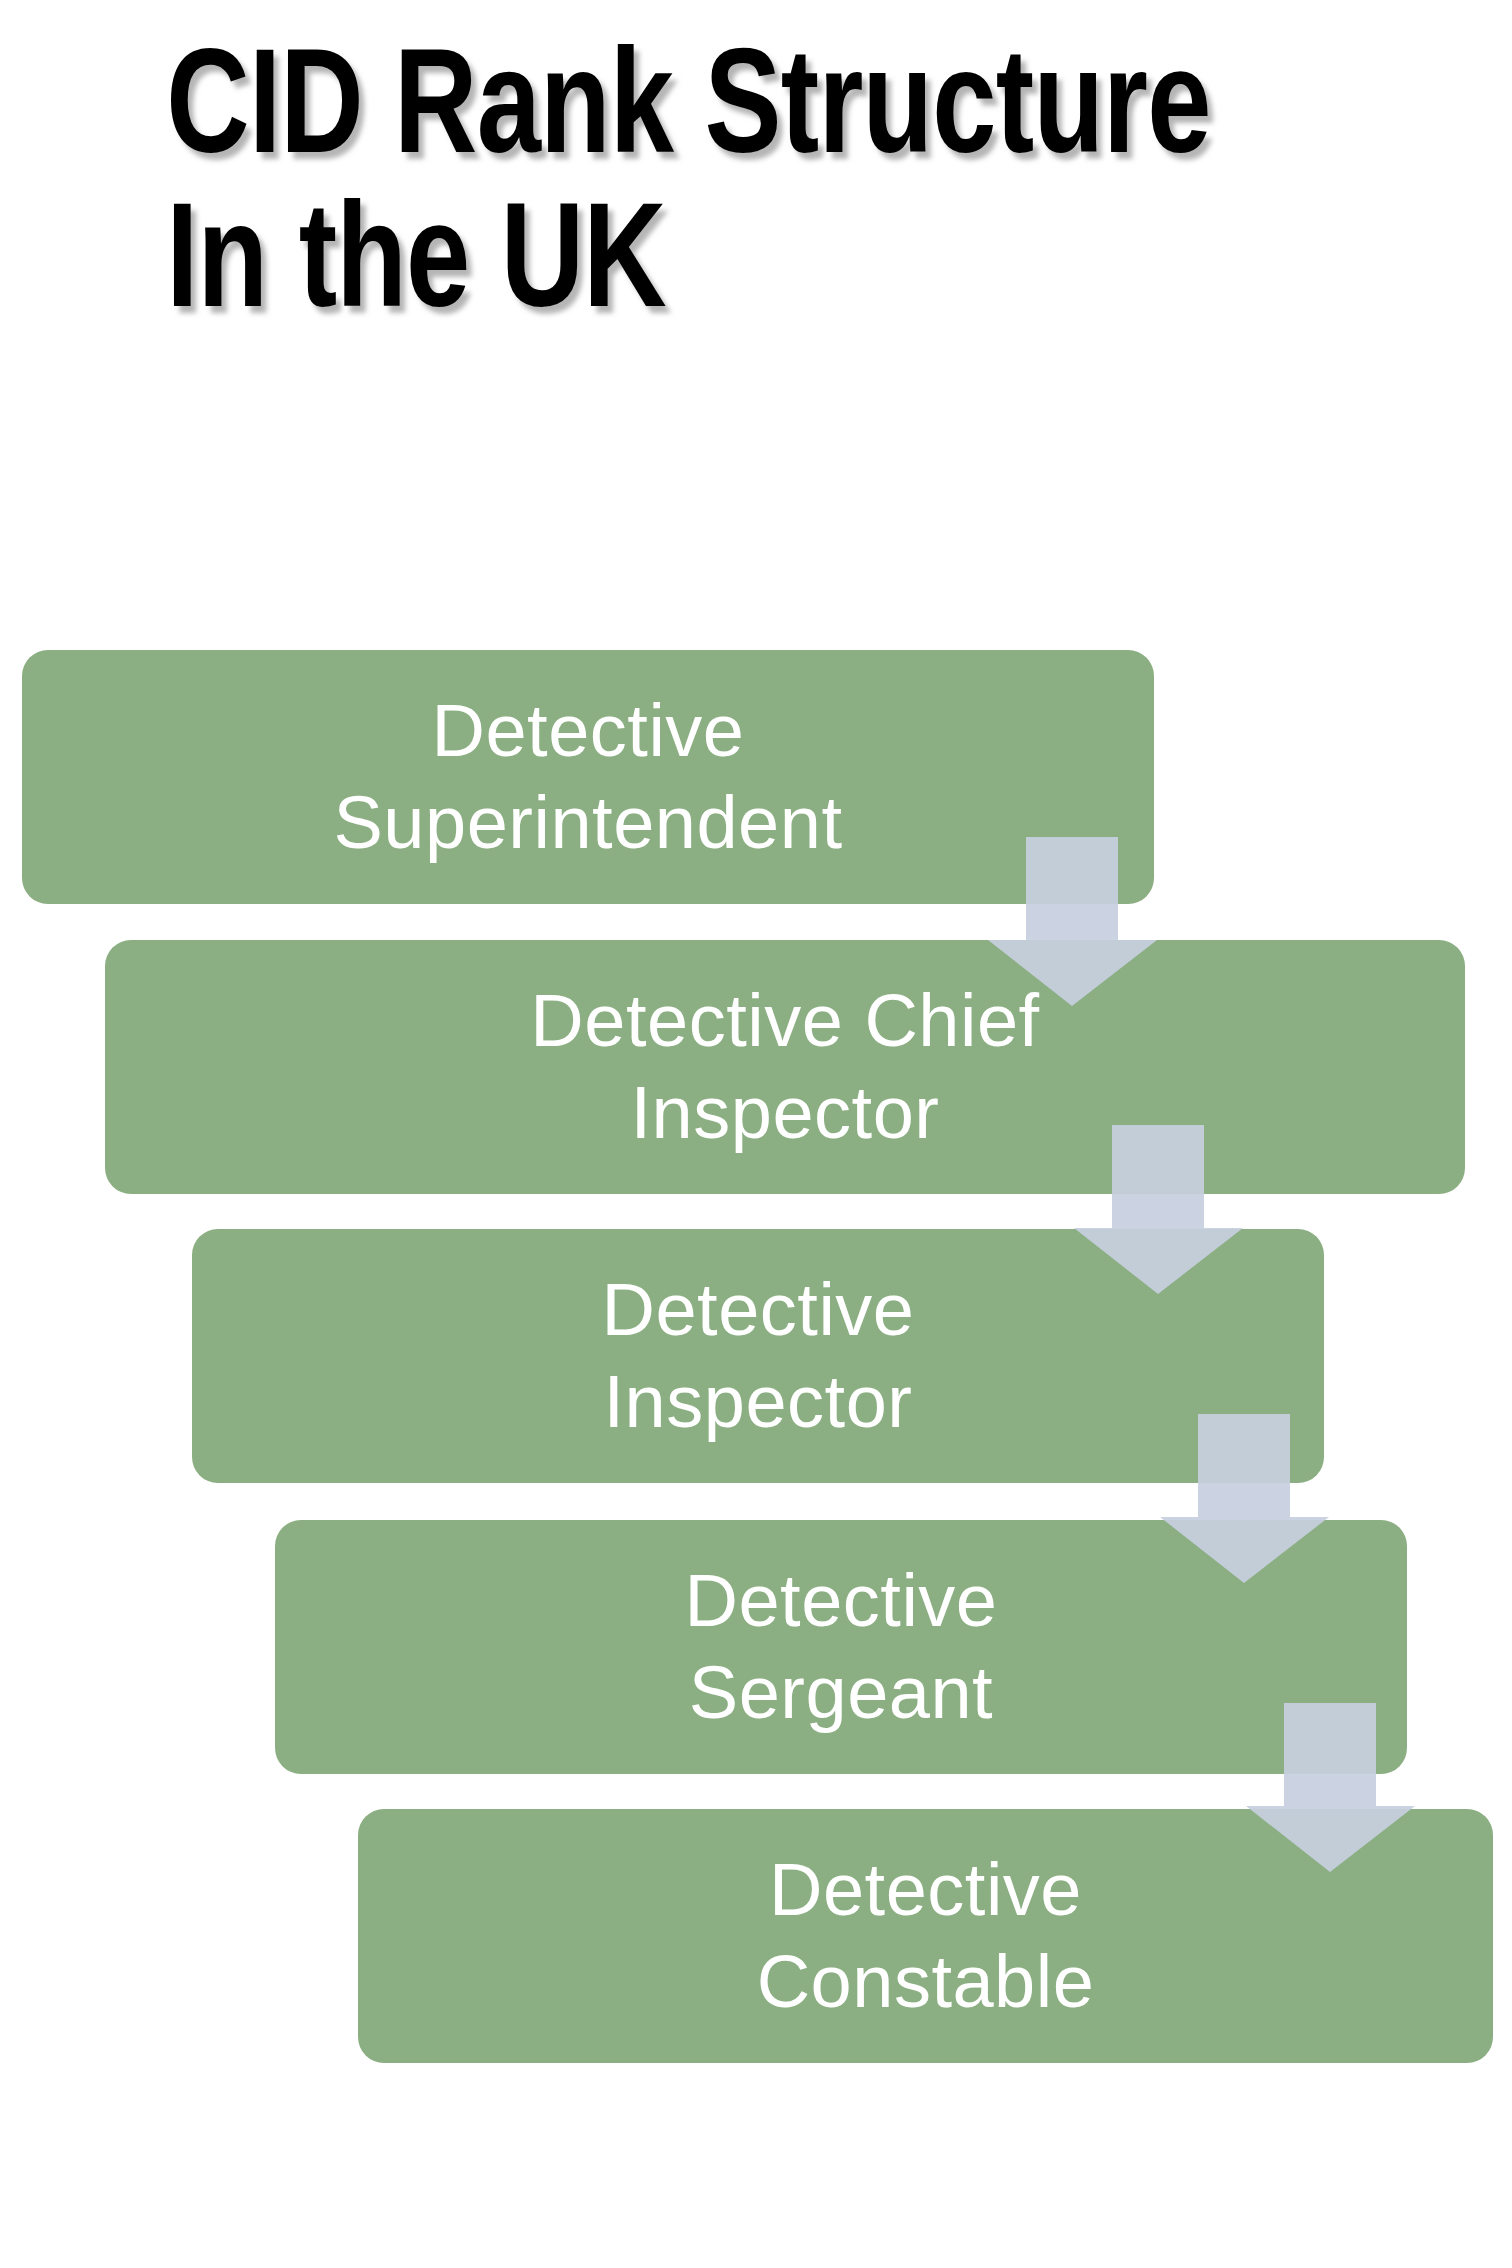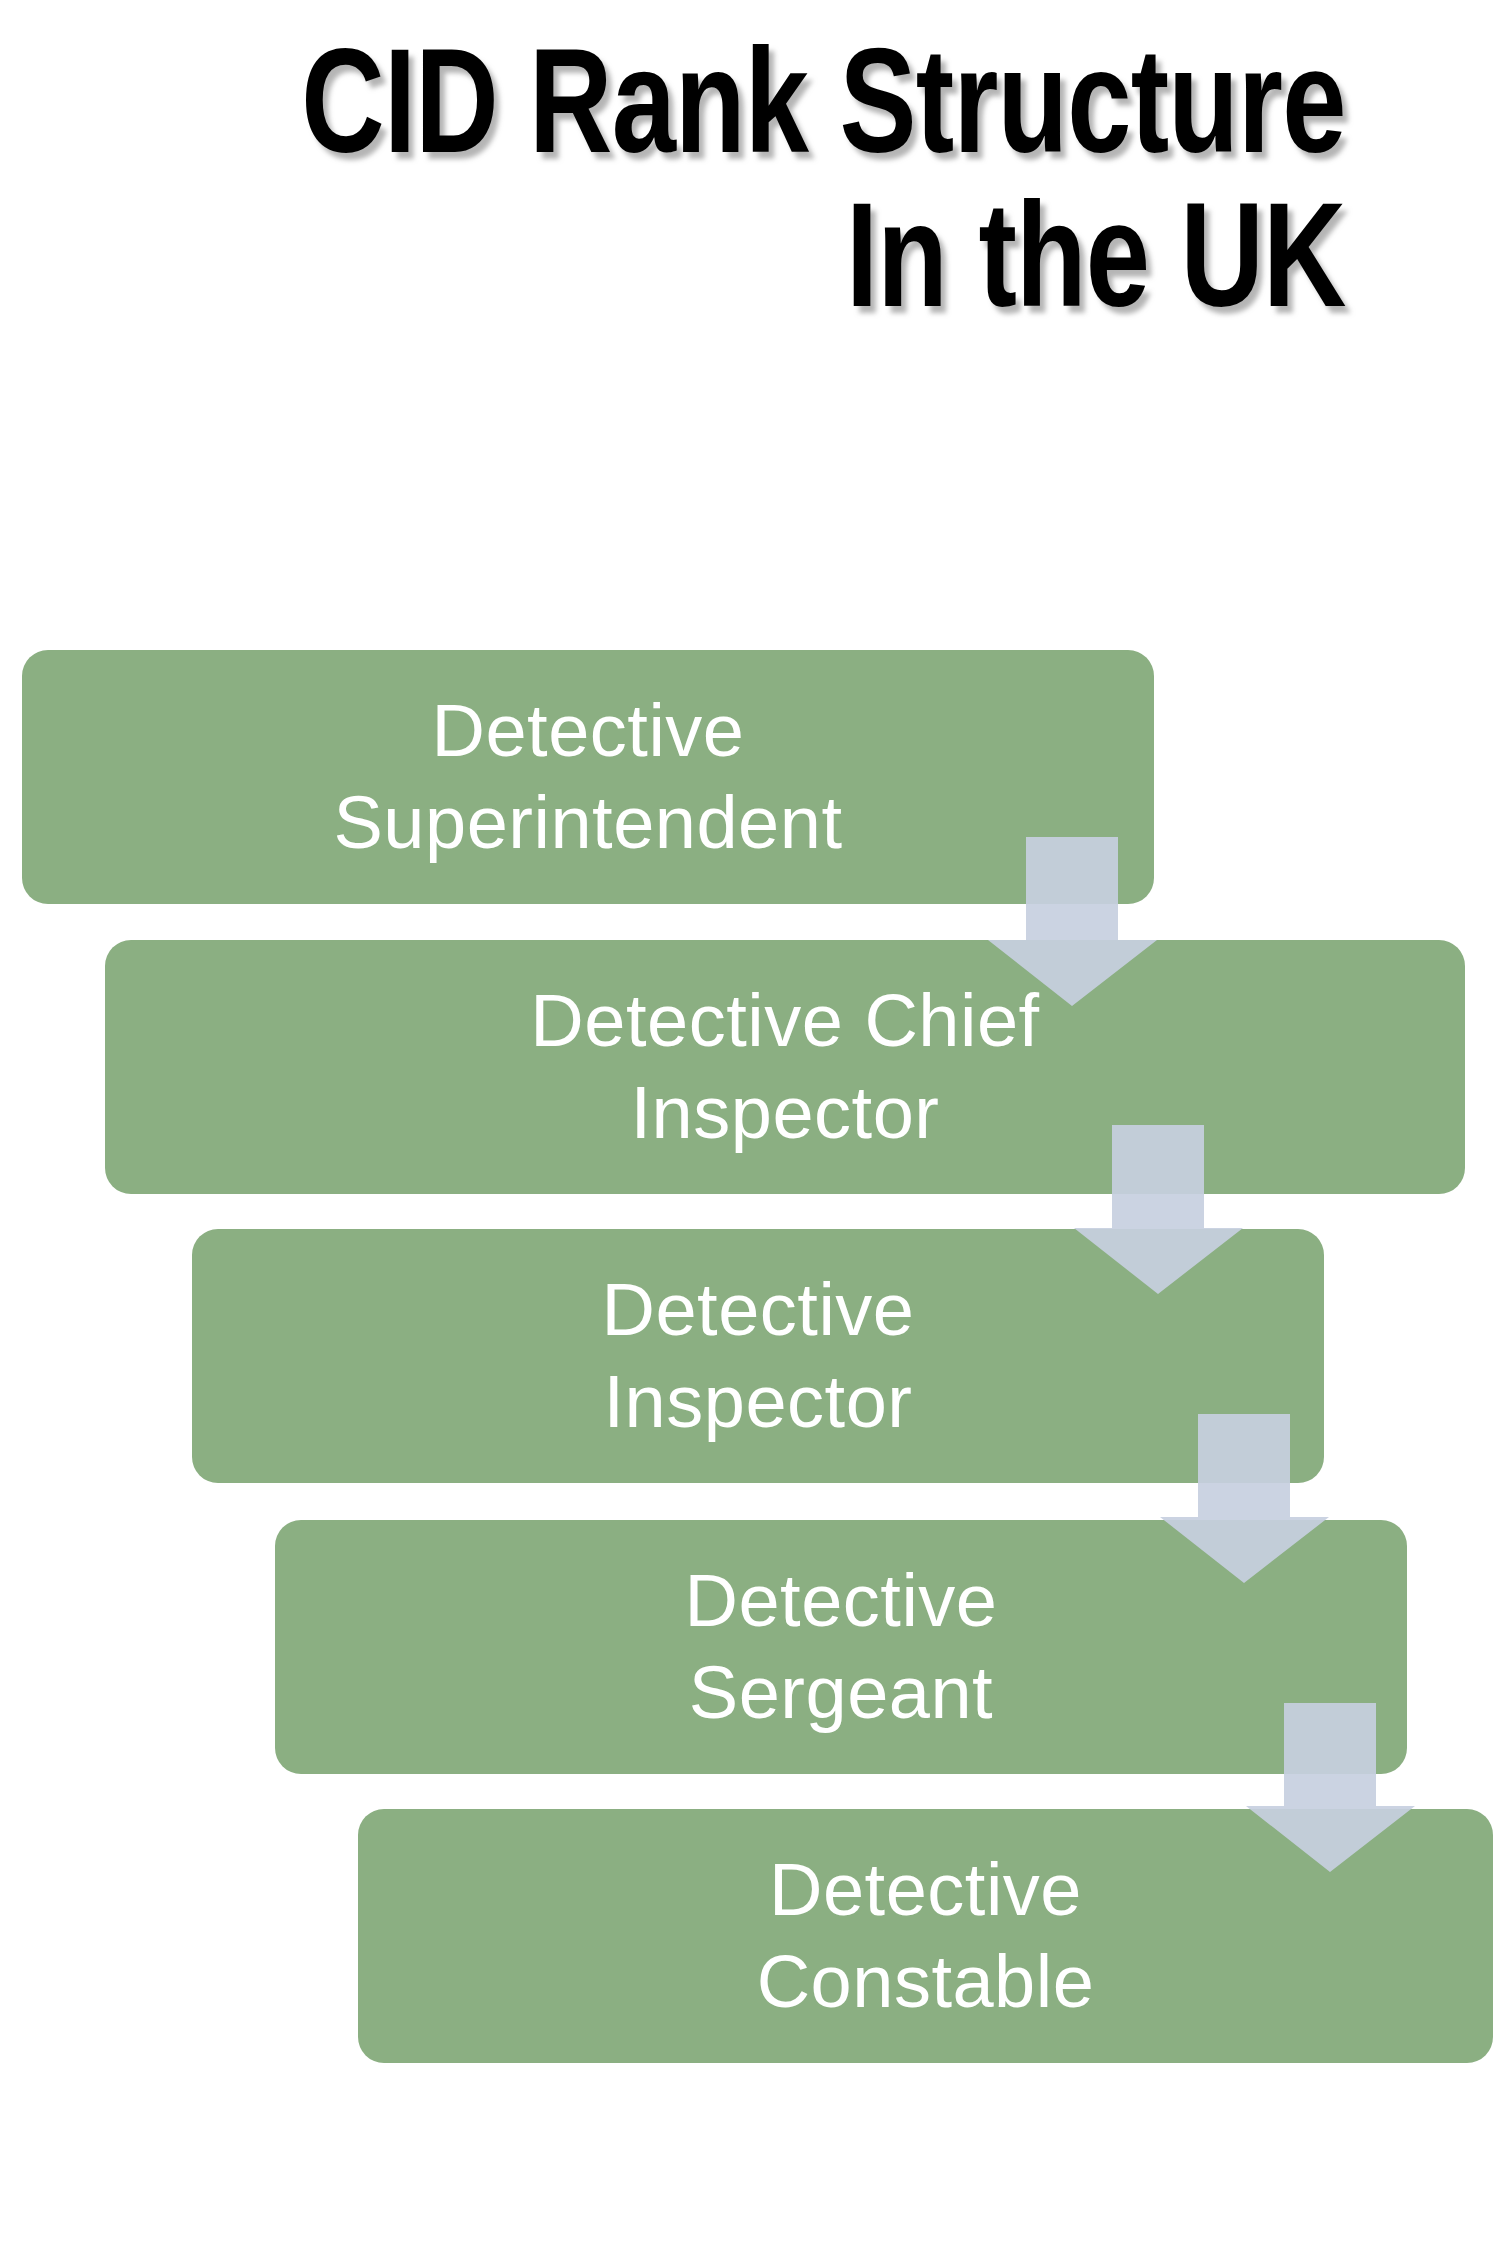--- a/index.html
+++ b/index.html
@@ -14,21 +14,21 @@
     overflow: hidden;
     font-family: "Liberation Sans", sans-serif;
   }
 
   
   .title-block {
     position: absolute;
     top: 24px;
     left: 0;
     width: 1512px;
-    text-align: right;
+    text-align: left;
   }
   .title-line {
     display: block;
     font-family: "Liberation Sans Narrow", "Liberation Sans", sans-serif;
     font-weight: 700;
     font-size: 148px;
     line-height: 154px;
     letter-spacing: -1px;
     color: #000000;
     transform: scaleX(0.78);

